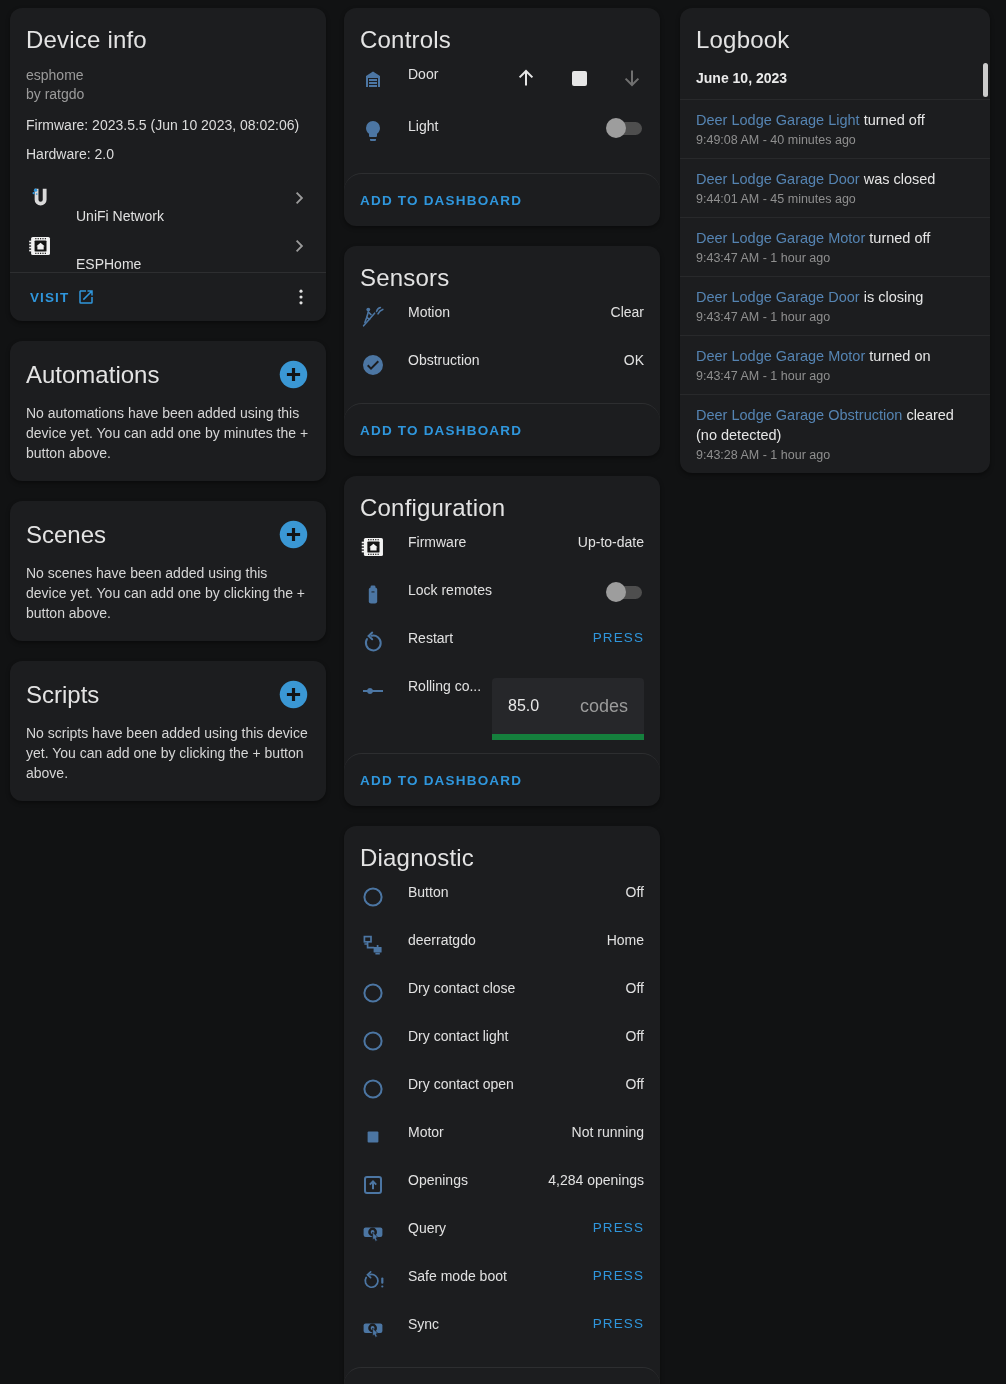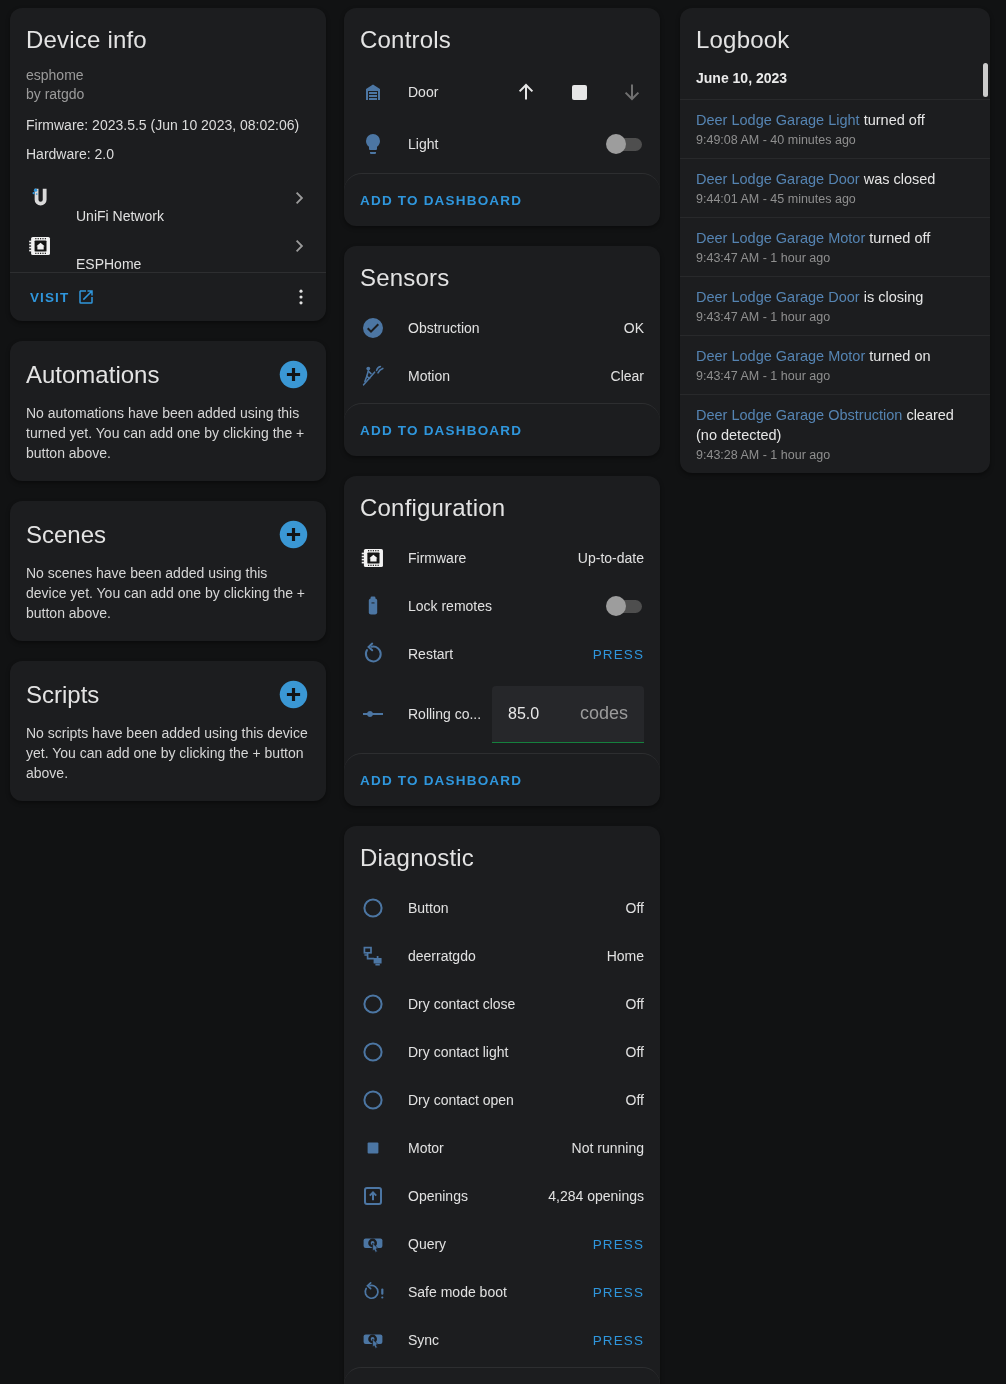--- a/index.html
+++ b/index.html
@@ -22,40 +22,40 @@
   .actions{border-top:1px solid #2d2e30;display:flex;align-items:center;padding:9px 12px 9px 16px;margin-top:2px;}
   .visit{display:flex;align-items:center;gap:8px;color:#2f96dc;font-size:13.5px;font-weight:700;
     letter-spacing:1.1px;cursor:pointer;padding:6px 4px;}
   .dots{margin-left:auto;width:26px;height:26px;display:flex;align-items:center;justify-content:center;cursor:pointer;}
   
   .ecard-head{display:flex;align-items:center;justify-content:space-between;padding:17px 16px 0;gap:16px;}
   .ecard-title{font-size:24px;color:#e3e3e3;}
   .plus-btn{width:33px;height:33px;flex:none;cursor:pointer;}
   .ecard-text{font-size:14px;line-height:20px;color:#d6d6d6;padding:12px 16px 18px;}
   
-  .erow{height:48px;display:flex;align-items:center;padding:0 16px;}
+  .erow{height:48px;display:flex;align-items:flex-start;padding:0 16px;}
   .erow-lg{height:52px;}
   .erow-xl{height:72px;}
   .eicon{width:26px;height:26px;flex:none;margin-right:22px;color:#4c76a3;display:flex;align-items:center;justify-content:center;}
   .elabel{font-size:14px;color:#e1e1e1;flex:1;white-space:nowrap;}
   .evalue{font-size:14px;color:#e1e1e1;white-space:nowrap;}
   .epress{font-size:13.5px;font-weight:400;letter-spacing:1.1px;color:#2f96dc;cursor:pointer;}
   .addrow{border-top:1px solid #2d2e30;padding:17px 16px;margin-top:3px;border-radius:18px;}
   .addlink{color:#2f96dc;font-size:13.5px;font-weight:700;letter-spacing:1.2px;cursor:pointer;}
   
   .toggle{width:38px;height:20px;position:relative;cursor:pointer;flex:none;}
   .toggle .track{position:absolute;left:2px;top:4px;width:34px;height:13px;border-radius:7px;background:#4e4e4e;}
   .toggle .thumb{position:absolute;left:0;top:0;width:20px;height:20px;border-radius:50%;background:#9d9d9d;}
   
   .door-btns{display:flex;align-items:center;gap:29px;}
   .dbtn{width:24px;height:24px;display:flex;align-items:center;justify-content:center;cursor:pointer;}
   .stop-sq{width:15px;height:15px;background:#e6e6e6;border-radius:2px;}
   
   .code-field{width:152px;height:56px;background:#26272a;border-radius:4px 4px 0 0;
-    border-bottom:1px solid #15803d;display:flex;align-items:center;}
+    border-bottom:6px solid #15803d;display:flex;align-items:center;}
   .code-field input{background:transparent;border:none;outline:none;color:#e8e8e8;font-size:16px;
     width:64px;padding:0 0 0 16px;font-family:inherit;}
   .code-suffix{margin-left:auto;padding-right:16px;color:#9b9b9b;font-size:18px;}
   
   .lb-date{font-size:14px;font-weight:700;color:#eaeaea;padding:4px 16px 13px;}
   .lentry{border-top:1px solid #28292b;padding:10px 16px 11px;}
   .lline{font-size:14.5px;line-height:20px;color:#e6e6e6;}
   .llink{color:#5584b2;text-decoration:none;cursor:pointer;}
   .lstate{color:#e6e6e6;}
   .ltime{font-size:12.5px;color:#8f8f8f;margin-top:3px;}
@@ -146,21 +146,21 @@
   <div class="card">
     <div class="ecard-head">
       <span class="ecard-title">Automations</span>
       <span class="plus-btn">
         <svg width="33" height="33" viewBox="0 0 24 24">
           <circle cx="12" cy="12" r="10" fill="#3a97d4"></circle>
           <path d="M12 7.2 V16.8 M7.2 12 H16.8" stroke="#121316" stroke-width="2.3"></path>
         </svg>
       </span>
     </div>
-    <div class="ecard-text">No automations have been added using this turned yet. You can add one by clicking the + button above.</div>
+    <div class="ecard-text">No automations have been added using this device yet. You can add one by minutes the + button above.</div>
   </div>
 
   <div class="card">
     <div class="ecard-head">
       <span class="ecard-title">Scenes</span>
       <span class="plus-btn">
         <svg width="33" height="33" viewBox="0 0 24 24">
           <circle cx="12" cy="12" r="10" fill="#3a97d4"></circle>
           <path d="M12 7.2 V16.8 M7.2 12 H16.8" stroke="#121316" stroke-width="2.3"></path>
         </svg>
@@ -222,44 +222,44 @@
           <span class="thumb"></span>
         </span>
     </div>
     <div class="addrow">
       <span class="addlink">ADD TO DASHBOARD</span>
     </div>
   </div>
 
   <div class="card">
     <div class="card-title">Sensors</div>
-    <div class="erow">
-      <span class="eicon">
-        <svg width="24" height="24" viewBox="0 0 24 24">
-            <path fill="currentColor" fill-rule="evenodd" d="M12,2A10,10 0 0,1 22,12A10,10 0 0,1 12,22A10,10 0 0,1 2,12A10,10 0 0,1 12,2M10,17L6,13L7.41,11.59L10,14.17L16.59,7.58L18,9L10,17Z"></path>
-          </svg>
-      </span>
-      <span class="elabel">Obstruction</span>
-      <span class="evalue">OK</span>
-    </div>
     <div class="erow">
       <span class="eicon">
         <svg width="24" height="24" viewBox="0 0 24 24">
           <circle cx="7.3" cy="4.6" r="1.9" fill="currentColor"></circle>
           <g fill="none" stroke="currentColor" stroke-width="1.6" stroke-linecap="round">
             <path d="M2.6 20.8 L13.6 8.2"></path>
             <path d="M7.3 7 L5.7 12.4 L3.9 17.4"></path>
             <path d="M7.3 7 L10 9.6 M5.7 12.4 L8.6 14.4"></path>
             <path d="M15.6 6.4 A5.4 5.4 0 0 1 19.4 2.6"></path>
             <path d="M17 8.8 A8.4 8.4 0 0 1 21.8 4.4"></path>
           </g>
         </svg>
       </span>
       <span class="elabel">Motion</span>
       <span class="evalue">Clear</span>
+    </div>
+    <div class="erow">
+      <span class="eicon">
+        <svg width="24" height="24" viewBox="0 0 24 24">
+            <path fill="currentColor" fill-rule="evenodd" d="M12,2A10,10 0 0,1 22,12A10,10 0 0,1 12,22A10,10 0 0,1 2,12A10,10 0 0,1 12,2M10,17L6,13L7.41,11.59L10,14.17L16.59,7.58L18,9L10,17Z"></path>
+          </svg>
+      </span>
+      <span class="elabel">Obstruction</span>
+      <span class="evalue">OK</span>
     </div>
     <div class="addrow">
       <span class="addlink">ADD TO DASHBOARD</span>
     </div>
   </div>
 
   <div class="card">
     <div class="card-title">Configuration</div>
     <div class="erow">
       <span class="eicon">

